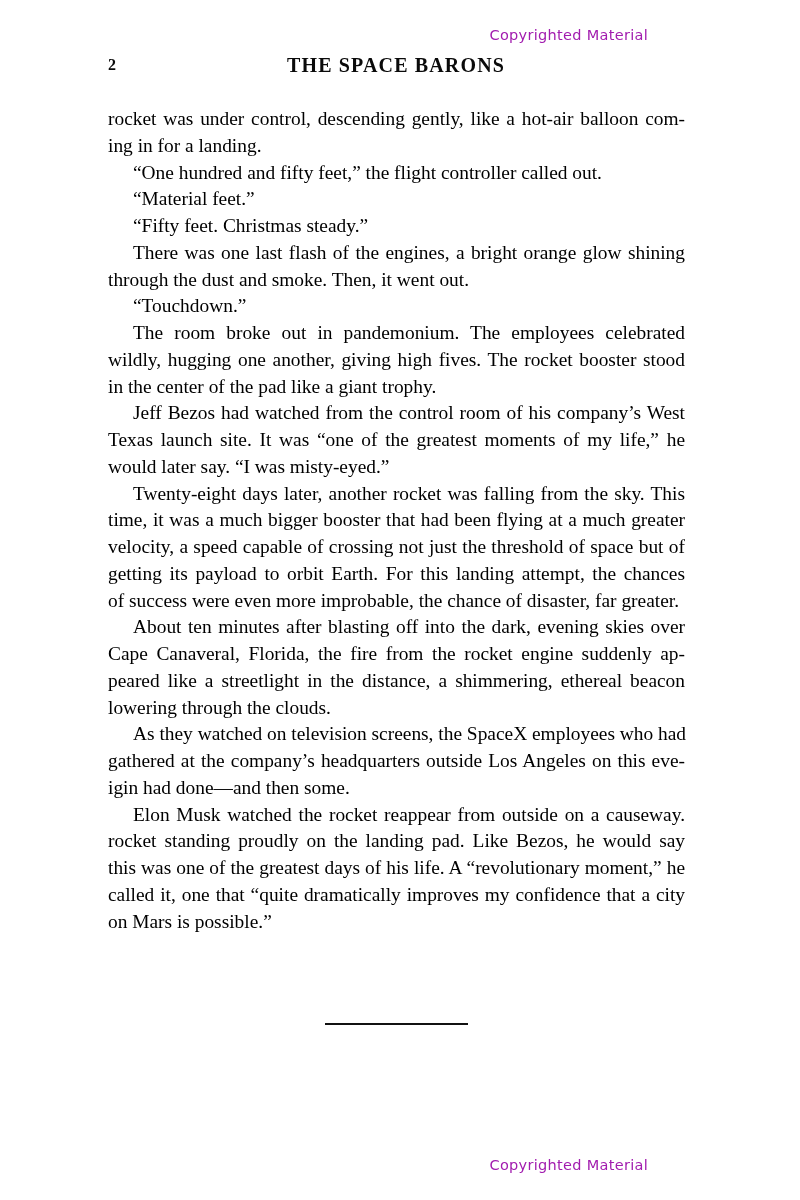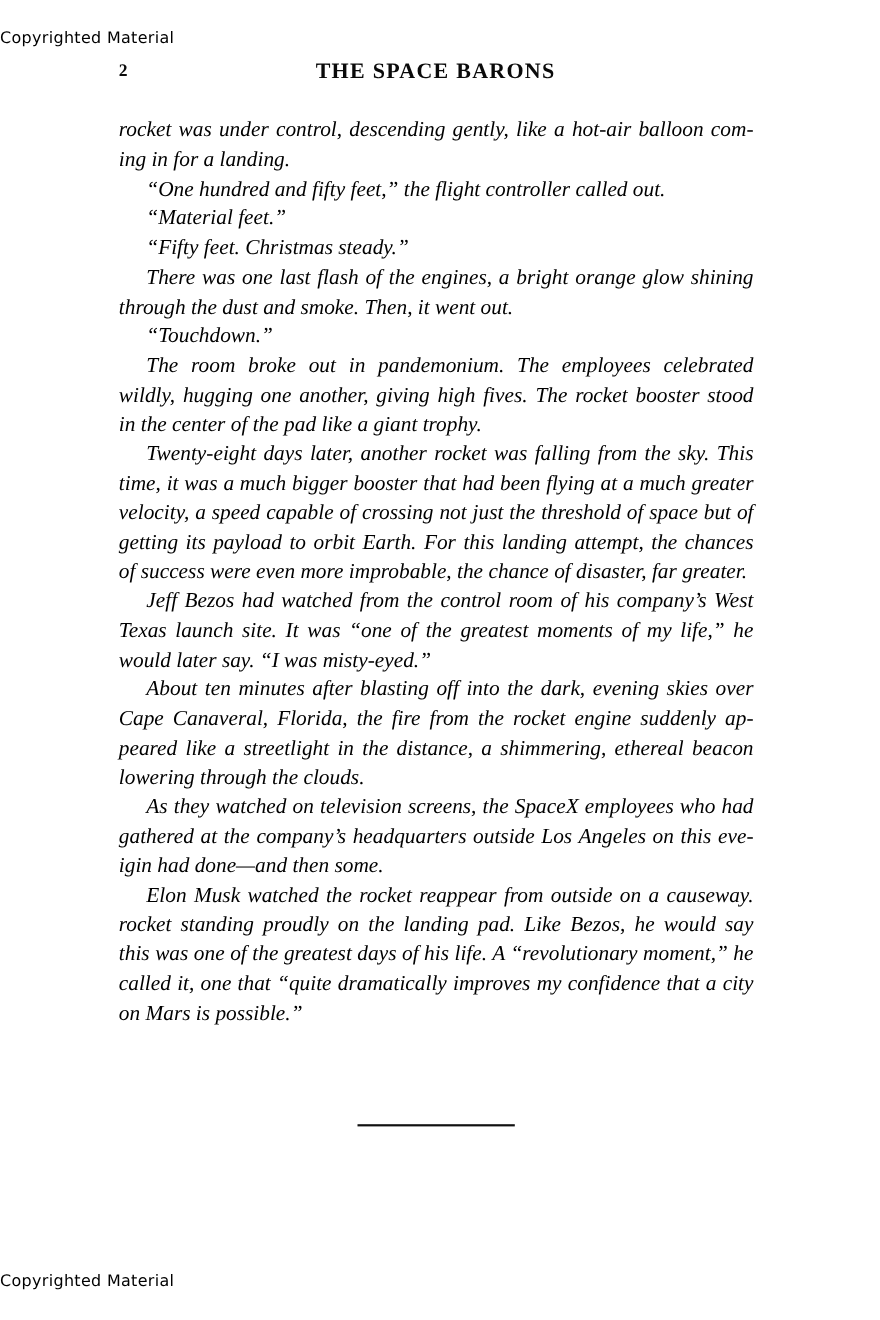--- a/index.html
+++ b/index.html
@@ -21,25 +21,25 @@
     inset: 0;
     width: 800px;
     height: 1200px;
   }
 
   
   .watermark {
     position: absolute;
     left: 0;
     width: 648px;
-    text-align: left;
+    text-align: right;
     font-family: "DejaVu Sans", "Liberation Sans", sans-serif;
     font-size: 14.5px;
     letter-spacing: 0.3px;
-    color: #000000;
+    color: #a21caf;
     white-space: nowrap;
   }
   .watermark-top { top: 27px; }
   .watermark-bottom { top: 1157px; }
 
   
   .running-head {
     position: absolute;
     top: 54px;
     left: 108px;
@@ -70,21 +70,20 @@
     color: #0a0a0a;
     white-space: nowrap;
   }
 
   
   .body-block {
     position: absolute;
     top: 106px;
     left: 108px;
     width: 577px;
-    font-style: italic;
   }
 
   .para {
     margin: 0;
     font-size: 19.4px;
     line-height: 26.75px;
     color: #000000;
     text-align: justify;
     text-justify: inter-word;
     -webkit-font-smoothing: antialiased;
@@ -152,32 +151,32 @@
       </p>
       <p class="para">
         <span class="ln indent last">“Touchdown.”</span>
       </p>
       <p class="para">
         <span class="ln indent">The room broke out in pandemonium. The employees celebrated</span>
         <span class="ln">wildly, hugging one another, giving high fives. The rocket booster stood</span>
         <span class="ln last">in the center of the pad like a giant trophy.</span>
       </p>
       <p class="para">
+        <span class="ln indent">Jeff Bezos had watched from the control room of his company’s West</span>
+        <span class="ln">Texas launch site. It was “one of the greatest moments of my life,” he</span>
+        <span class="ln last">would later say. “I was misty-eyed.”</span>
+      </p>
+      <p class="para">
         <span class="ln indent">Twenty-eight days later, another rocket was falling from the sky. This</span>
         <span class="ln">time, it was a much bigger booster that had been flying at a much greater</span>
         <span class="ln">velocity, a speed capable of crossing not just the threshold of space but of</span>
         <span class="ln">getting its payload to orbit Earth. For this landing attempt, the chances</span>
         <span class="ln last">of success were even more improbable, the chance of disaster, far greater.</span>
       </p>
       <p class="para">
-        <span class="ln indent">Jeff Bezos had watched from the control room of his company’s West</span>
-        <span class="ln">Texas launch site. It was “one of the greatest moments of my life,” he</span>
-        <span class="ln last">would later say. “I was misty-eyed.”</span>
-      </p>
-      <p class="para">
         <span class="ln indent">About ten minutes after blasting off into the dark, evening skies over</span>
         <span class="ln">Cape Canaveral, Florida, the fire from the rocket engine suddenly ap-</span>
         <span class="ln">peared like a streetlight in the distance, a shimmering, ethereal beacon</span>
         <span class="ln last">lowering through the clouds.</span>
       </p>
       <p class="para">
         <span class="ln indent">As they watched on television screens, the SpaceX employees who had</span>
         <span class="ln">gathered at the company’s headquarters outside Los Angeles on this eve-</span>
         <span class="ln last">igin had done—and then some.</span>
       </p>

